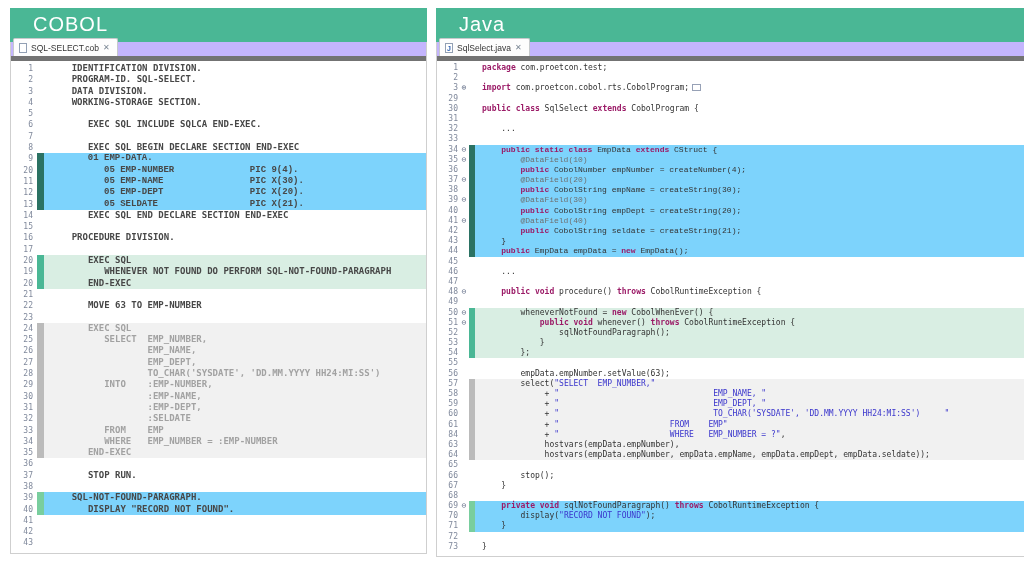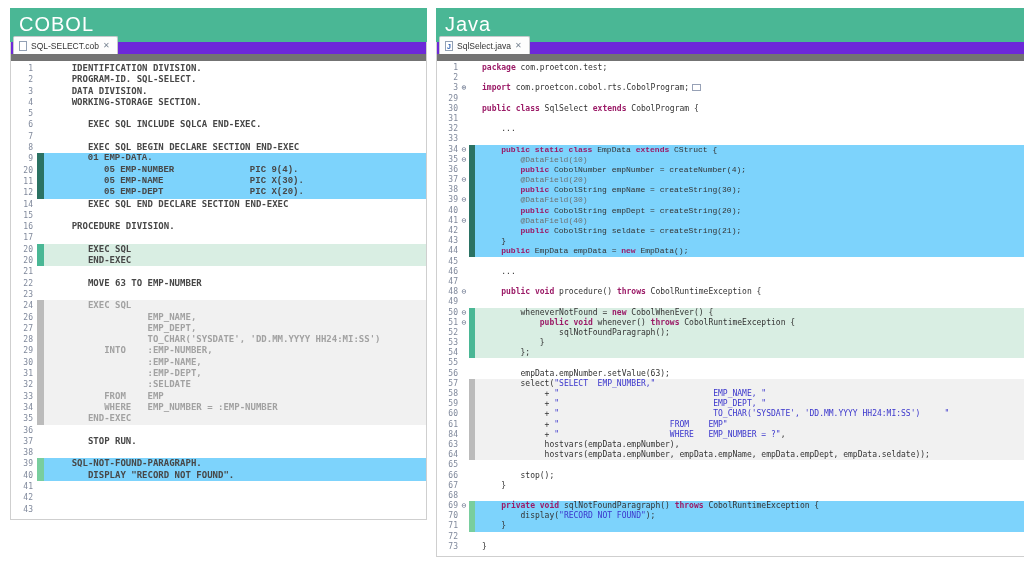--- a/index.html
+++ b/index.html
@@ -3,25 +3,25 @@
 <meta charset="utf-8">
 <style>
   * { box-sizing: border-box; margin: 0; padding: 0; }
   html,body { width:1024px; height:569px; background:#ffffff; overflow:hidden;
     font-family:"Liberation Sans", sans-serif; }
   .panel { position:absolute; top:8px; }
   #left-panel  { left:10px;  width:417px; }
   #right-panel { left:436px; width:633px; }
 
   .phead { height:34px; background:#4ab795; color:#ffffff; font-size:20px;
-    line-height:33px; padding-left:9px; letter-spacing:1px; font-weight:400; }
+    line-height:33px; padding-left:23px; letter-spacing:1px; font-weight:400; }
 
   .pbody { border:1px solid #cfcfcf; border-top:none; background:#ffffff; }
 
-  .tabbar { height:19px; background:#6d28d9; border-bottom:7px solid #737373;
+  .tabbar { height:19px; background:#c4b5fd; border-bottom:5px solid #737373;
     display:flex; align-items:flex-end; padding-left:2px; }
   .tab { height:18px; background:#fdfdfd; border:1px solid #c6c9cc; border-bottom:none;
     border-radius:2px 2px 0 0; display:flex; align-items:center; gap:4px;
     padding:0 7px 0 5px; font-size:8.5px; color:#333; }
   .ficon { display:inline-block; width:8px; height:10px; background:#fff;
     border:1px solid #92a0b4; font-size:7px; line-height:9px; text-align:center;
     color:#2a5db0; font-weight:bold; }
   .tclose { font-size:8px; color:#7a8694; cursor:default; }
 
   .code { padding:2px 0 4px 0; background:#fff; }
@@ -70,30 +70,33 @@
         <div class="row"><span class="ln">3</span><span class="bar"></span><span class="txt">    DATA DIVISION.</span></div>
         <div class="row"><span class="ln">4</span><span class="bar"></span><span class="txt">    WORKING-STORAGE SECTION.</span></div>
         <div class="row"><span class="ln">5</span><span class="bar"></span><span class="txt"></span></div>
         <div class="row"><span class="ln">6</span><span class="bar"></span><span class="txt">       EXEC SQL INCLUDE SQLCA END-EXEC.</span></div>
         <div class="row"><span class="ln">7</span><span class="bar"></span><span class="txt"></span></div>
         <div class="row"><span class="ln">8</span><span class="bar"></span><span class="txt">       EXEC SQL BEGIN DECLARE SECTION END-EXEC</span></div>
         <div class="row hl-dark"><span class="ln">9</span><span class="bar"></span><span class="txt">       01 EMP-DATA.</span></div>
         <div class="row hl-dark"><span class="ln">20</span><span class="bar"></span><span class="txt">          05 EMP-NUMBER              PIC 9(4).</span></div>
         <div class="row hl-dark"><span class="ln">11</span><span class="bar"></span><span class="txt">          05 EMP-NAME                PIC X(30).</span></div>
         <div class="row hl-dark"><span class="ln">12</span><span class="bar"></span><span class="txt">          05 EMP-DEPT                PIC X(20).</span></div>
+        <div class="row hl-dark"><span class="ln">13</span><span class="bar"></span><span class="txt">          05 SELDATE                 PIC X(21).</span></div>
         <div class="row"><span class="ln">14</span><span class="bar"></span><span class="txt">       EXEC SQL END DECLARE SECTION END-EXEC</span></div>
         <div class="row"><span class="ln">15</span><span class="bar"></span><span class="txt"></span></div>
         <div class="row"><span class="ln">16</span><span class="bar"></span><span class="txt">    PROCEDURE DIVISION.</span></div>
         <div class="row"><span class="ln">17</span><span class="bar"></span><span class="txt"></span></div>
         <div class="row hl-mid"><span class="ln">20</span><span class="bar"></span><span class="txt">       EXEC SQL</span></div>
+        <div class="row hl-mid"><span class="ln">19</span><span class="bar"></span><span class="txt">          WHENEVER NOT FOUND DO PERFORM SQL-NOT-FOUND-PARAGRAPH</span></div>
         <div class="row hl-mid"><span class="ln">20</span><span class="bar"></span><span class="txt">       END-EXEC</span></div>
         <div class="row"><span class="ln">21</span><span class="bar"></span><span class="txt"></span></div>
         <div class="row"><span class="ln">22</span><span class="bar"></span><span class="txt">       MOVE 63 TO EMP-NUMBER</span></div>
         <div class="row"><span class="ln">23</span><span class="bar"></span><span class="txt"></span></div>
         <div class="row hl-gray dim"><span class="ln">24</span><span class="bar"></span><span class="txt">       EXEC SQL</span></div>
+        <div class="row hl-gray dim"><span class="ln">25</span><span class="bar"></span><span class="txt">          SELECT  EMP_NUMBER,</span></div>
         <div class="row hl-gray dim"><span class="ln">26</span><span class="bar"></span><span class="txt">                  EMP_NAME,</span></div>
         <div class="row hl-gray dim"><span class="ln">27</span><span class="bar"></span><span class="txt">                  EMP_DEPT,</span></div>
         <div class="row hl-gray dim"><span class="ln">28</span><span class="bar"></span><span class="txt">                  TO_CHAR('SYSDATE', 'DD.MM.YYYY HH24:MI:SS')</span></div>
         <div class="row hl-gray dim"><span class="ln">29</span><span class="bar"></span><span class="txt">          INTO    :EMP-NUMBER,</span></div>
         <div class="row hl-gray dim"><span class="ln">30</span><span class="bar"></span><span class="txt">                  :EMP-NAME,</span></div>
         <div class="row hl-gray dim"><span class="ln">31</span><span class="bar"></span><span class="txt">                  :EMP-DEPT,</span></div>
         <div class="row hl-gray dim"><span class="ln">32</span><span class="bar"></span><span class="txt">                  :SELDATE</span></div>
         <div class="row hl-gray dim"><span class="ln">33</span><span class="bar"></span><span class="txt">          FROM    EMP</span></div>
         <div class="row hl-gray dim"><span class="ln">34</span><span class="bar"></span><span class="txt">          WHERE   EMP_NUMBER = :EMP-NUMBER</span></div>
         <div class="row hl-gray dim"><span class="ln">35</span><span class="bar"></span><span class="txt">       END-EXEC</span></div>

